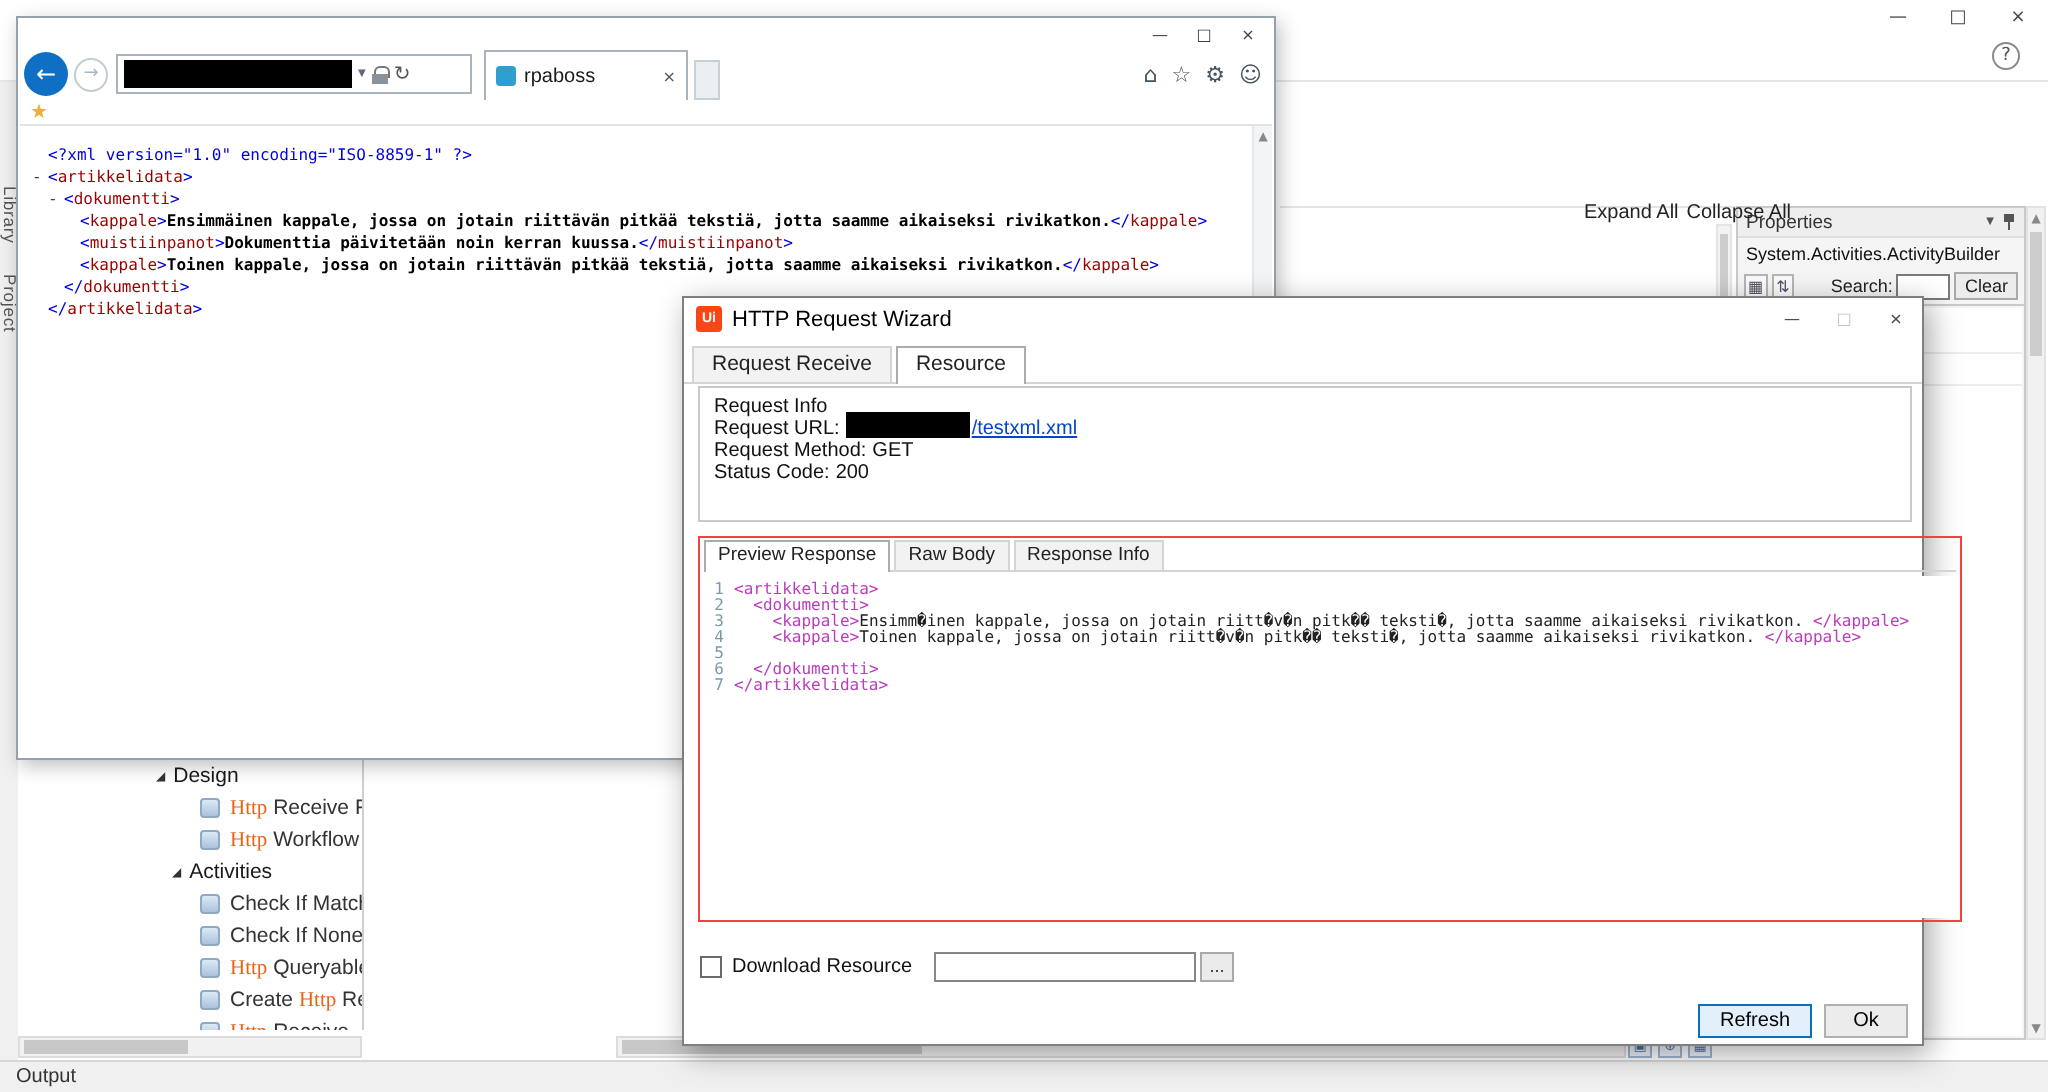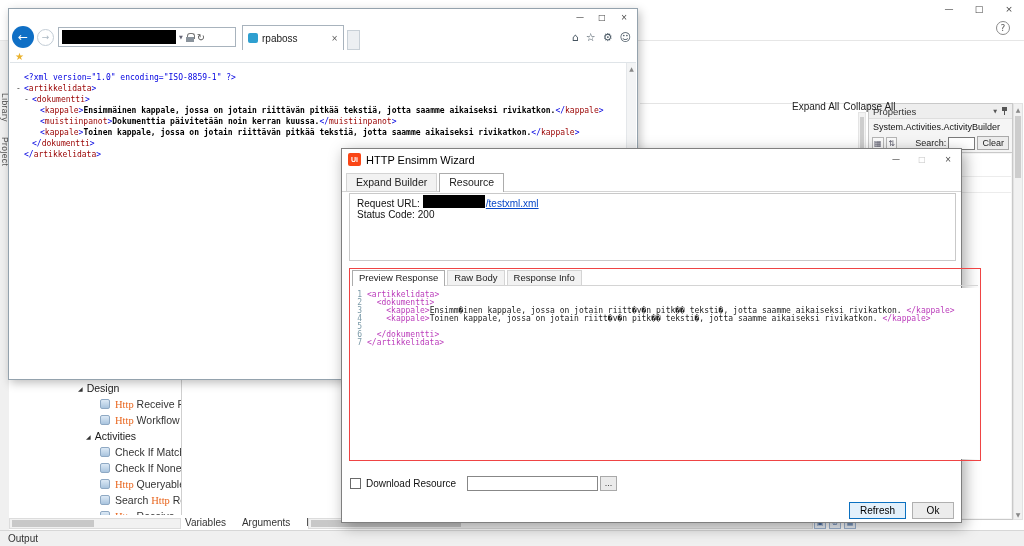--- a/index.html
+++ b/index.html
@@ -177,21 +177,21 @@
         <div class="tree-item">
           <span class="tree-icon"></span>
           <span><span>Check If None M</span></span>
         </div>
         <div class="tree-item">
           <span class="tree-icon"></span>
           <span><span class="hl">Http</span><span> Queryable</span></span>
         </div>
         <div class="tree-item">
           <span class="tree-icon"></span>
-          <span><span>Search </span><span class="hl">Http</span><span> Resp</span></span>
+          <span><span>Create </span><span class="hl">Http</span><span> Resp</span></span>
         </div>
         <div class="tree-item">
           <span class="tree-icon"></span>
           <span><span class="hl">Http</span><span> Receive</span></span>
         </div>
       </div>
   </div>
 
   <div class="designer-topline"></div>
   <div class="designer-links">
@@ -226,25 +226,20 @@
 
   <div class="right-scroll">
     <span class="scroll-arrow icon">▲</span>
     <span class="scroll-thumb"></span>
     <span class="scroll-arrow bottom icon">▼</span>
   </div>
   <div class="designer-vscroll">
     <span class="scroll-thumb"></span>
   </div>
 
-  <div class="bottom-tabs">
-      <span class="bottom-tab">Variables</span>
-      <span class="bottom-tab">Arguments</span>
-      <span class="bottom-tab">Imports</span>
-    </div>
   <div class="hscroll designer-hscroll">
       <span class="hthumb"></span>
     </div>
   <div class="hscroll tree-hscroll">
       <span class="hthumb"></span>
     </div>
   <div class="designer-zoom">
     <span class="dz icon">▣</span>
     <span class="dz icon">⊕</span>
     <span class="dz icon">▦</span>
@@ -299,37 +294,42 @@
       </div>
     <div class="b-vscroll">
       <span class="scroll-arrow icon">▲</span>
     </div>
   </div>
 </div>
 
 <div class="wizard">
   <div class="w-titlebar">
     <span class="w-logo">Ui</span>
-    <span class="w-title">HTTP Ensimm Wizard</span>
+    <span class="w-title">HTTP Request Wizard</span>
     <span class="winctl w-ctl">
       <span class="wbtn icon">—</span>
       <span class="wbtn icon disabled">□</span>
       <span class="wbtn icon">×</span>
     </span>
   </div>
   <div class="w-tabs">
-      <span class="w-tab">Expand Builder</span>
+      <span class="w-tab">Request Receive</span>
       <span class="w-tab active">Resource</span>
     </div>
 
   <div class="req-info">
+    <div class="ri-line">Request Info</div>
     <div class="ri-line">
       <span>Request URL:</span>
       <span class="redact-inline"></span>
         <a class="url-link">/testxml.xml</a>
+    </div>
+    <div class="ri-line">
+      <span>Request Method:</span>
+      <span class="ri-val">GET</span>
     </div>
     <div class="ri-line">
       <span>Status Code:</span>
       <span class="ri-val">200</span>
     </div>
   </div>
 
   <div class="resp-box">
     <div class="resp-tabs">
         <span class="w-tab active">Preview Response</span>

